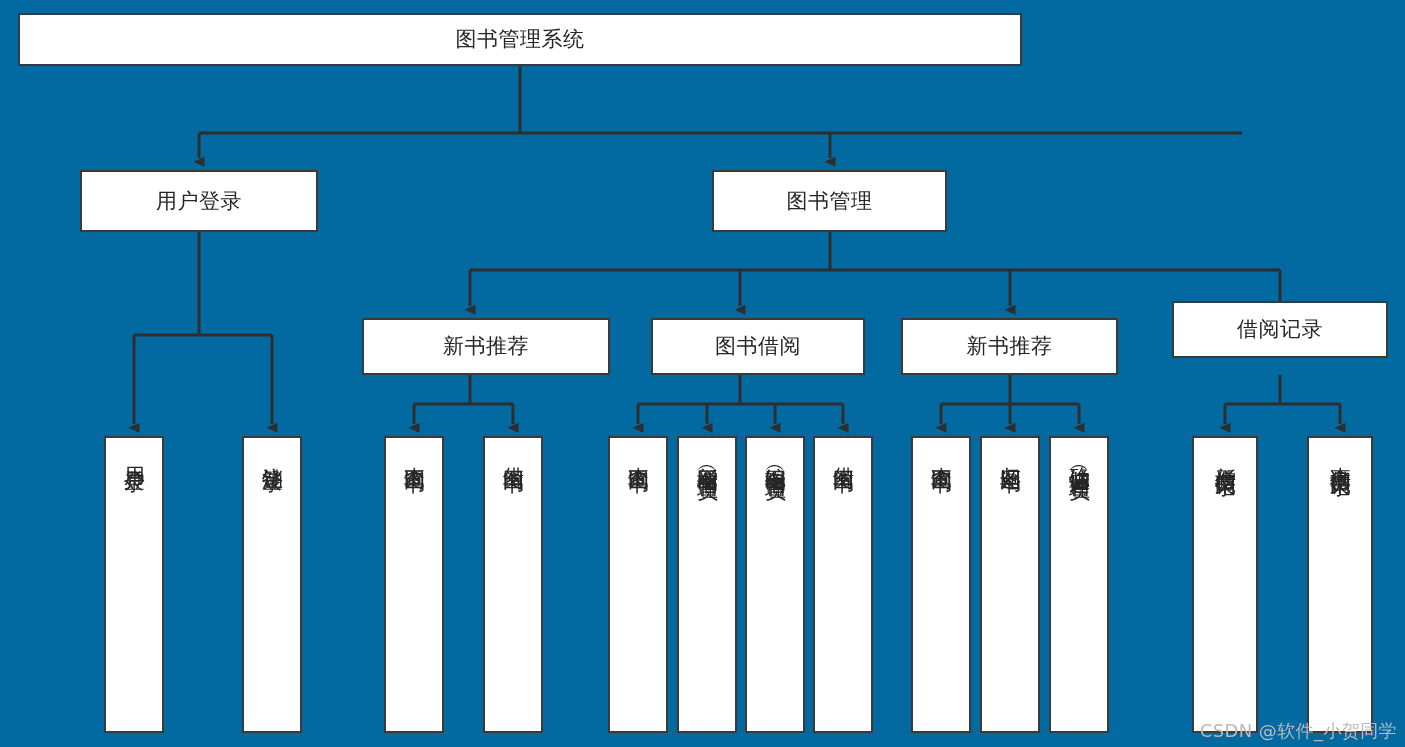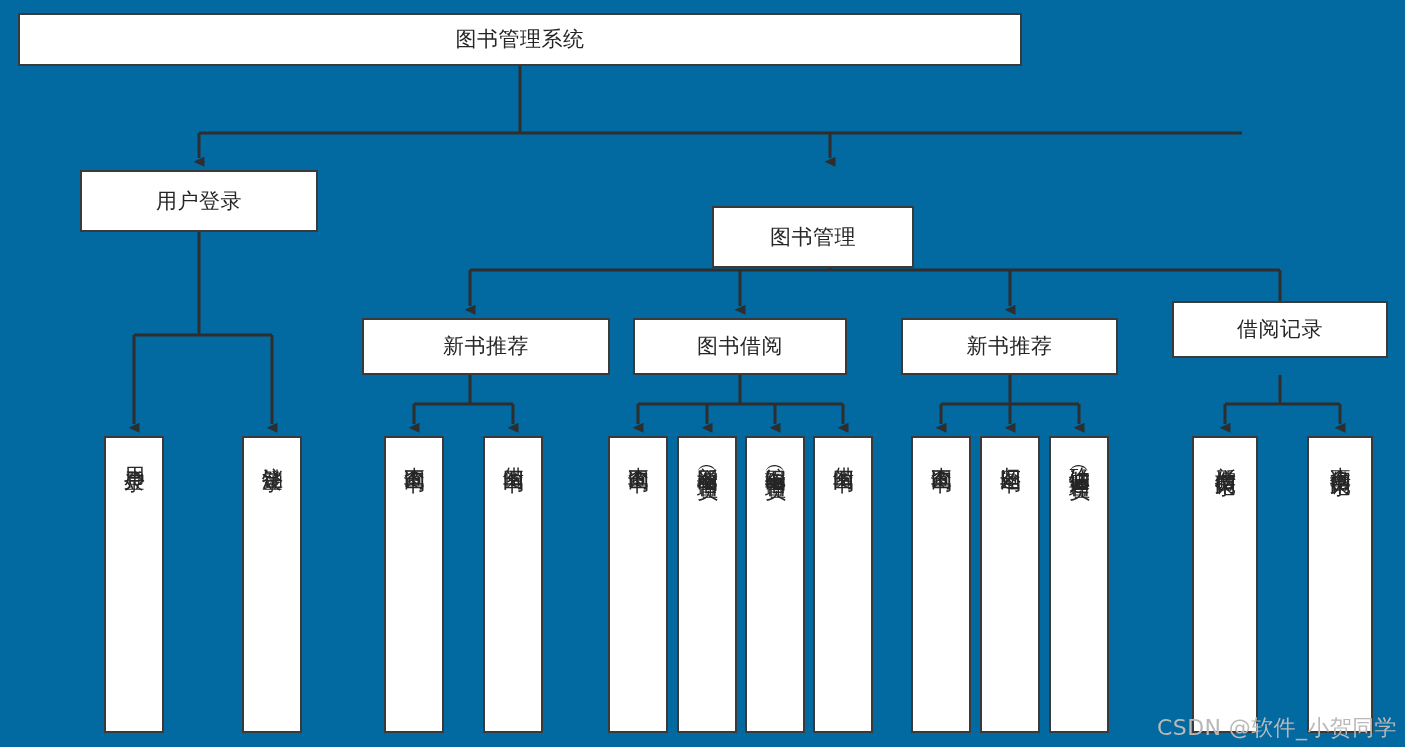--- a/index.html
+++ b/index.html
@@ -53,21 +53,21 @@
     white-space:normal;
     max-height:280px;
   }
   .node.vert.tall .lbl{
     max-height:290px;
   }
   #watermark{
     position:absolute;
     right:8px;
     bottom:4px;
-    font-size:22px;
+    font-size:18px;
     color:#b9b9b9;
     z-index:5;
     white-space:nowrap;
     letter-spacing:0.4px;
     margin-top:36px;
   }
 </style>
 </head>
 <body>
 
@@ -124,29 +124,29 @@
   </svg>
 
   <div class="node" style="left:18px; top:13px; width:1004px; height:53px;">
     <span class="lbl">图书管理系统</span>
   </div>
 
   <div class="node" style="left:80px; top:170px; width:238px; height:62px;">
     <span class="lbl">用户登录</span>
   </div>
 
-  <div class="node" style="left:712px; top:170px; width:202px; height:62px;margin-top:36px;">
+  <div class="node" style="left:712px; top:170px; width:235px; height:62px;">
     <span class="lbl">图书管理</span>
   </div>
 
   <div class="node" style="left:362px; top:318px; width:248px; height:57px;">
     <span class="lbl">新书推荐</span>
   </div>
 
-  <div class="node" style="left:633px; top:318px; width:214px; height:57px;">
+  <div class="node" style="left:651px; top:318px; width:214px; height:57px;">
     <span class="lbl">图书借阅</span>
   </div>
 
   <div class="node" style="left:901px; top:318px; width:217px; height:57px;">
     <span class="lbl">新书推荐</span>
   </div>
 
   <div class="node" style="left:1172px; top:301px; width:216px; height:57px;">
     <span class="lbl">借阅记录</span>
   </div>

